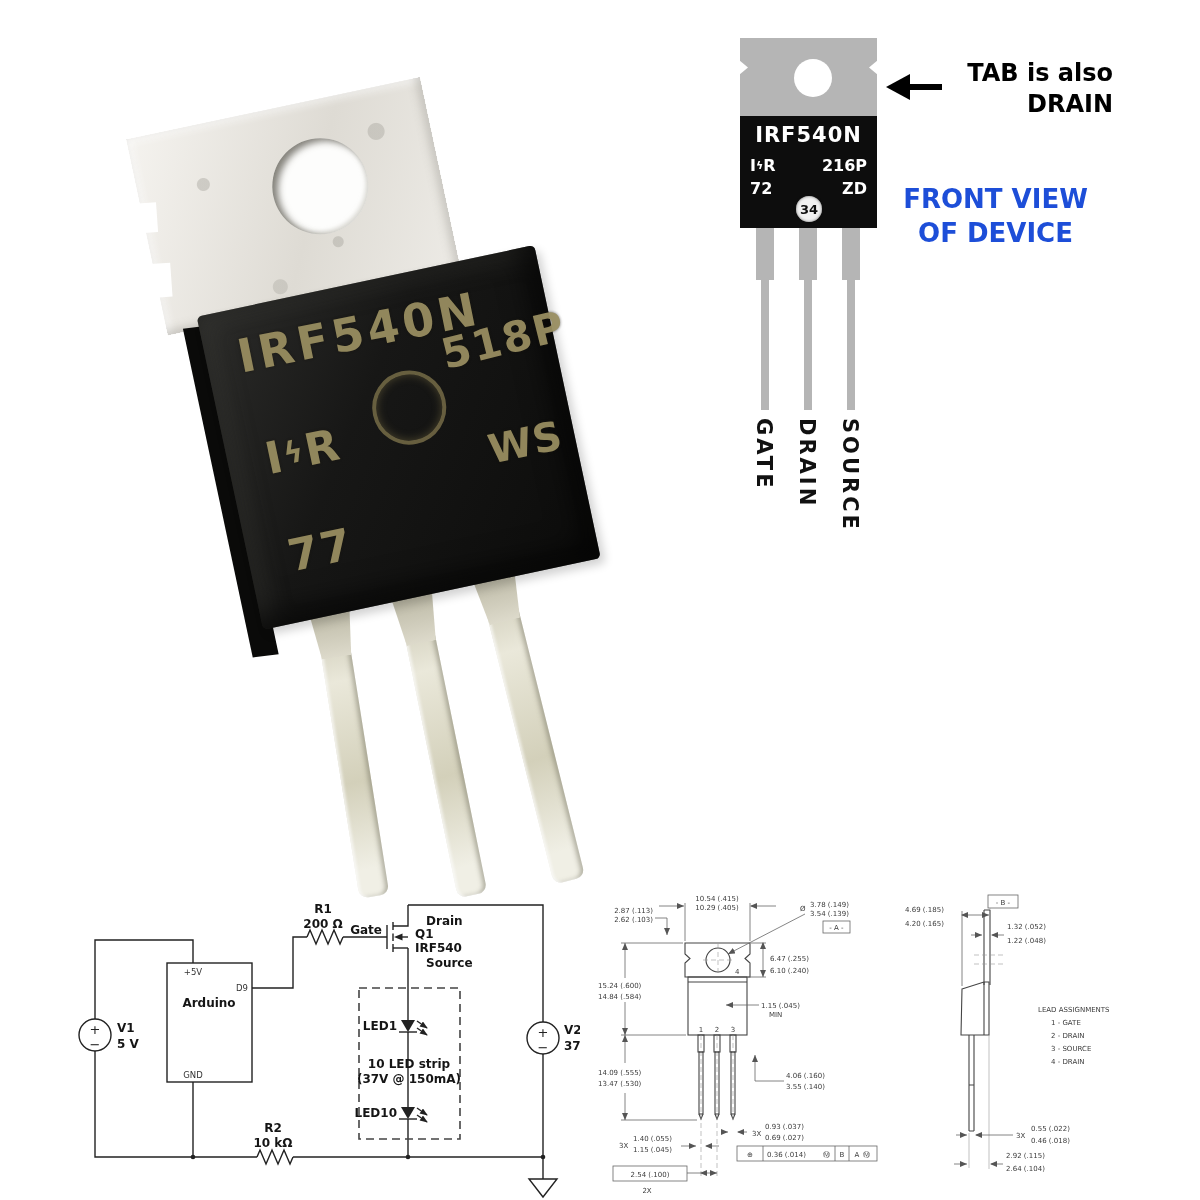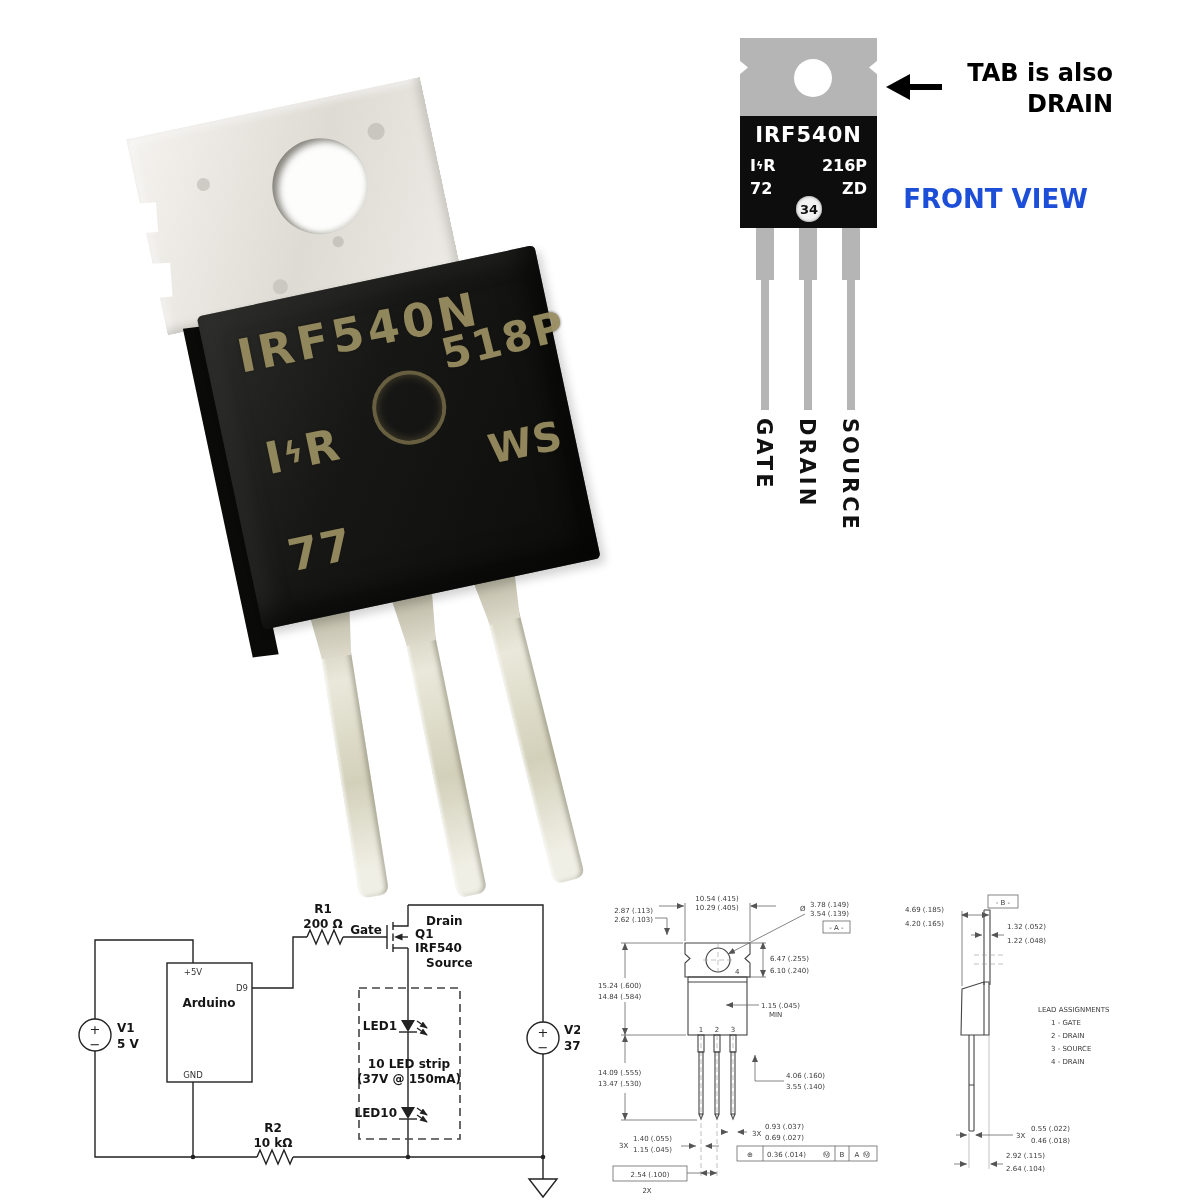--- a/index.html
+++ b/index.html
@@ -142,20 +142,21 @@
     <div class="po-pin-label" style="left:795px;">DRAIN</div>
     <div class="po-pin-label" style="left:838px;">SOURCE</div>
     <div class="po-arrow-bar"></div>
     <div class="po-arrow-head"></div>
     <div class="po-note">
       <div>TAB is also</div>
       <div>DRAIN</div>
     </div>
     <div class="po-view">
       <div>FRONT VIEW</div>
+      <div>OF DEVICE</div>
     </div>
   </div>
 
   <svg class="schematic" width="520" height="330" viewBox="0 0 520 330">
     <defs>
       <marker id="aL" markerWidth="9" markerHeight="9" refX="7" refY="3" orient="auto" markerUnits="userSpaceOnUse">
         <path d="M0,0 L8,3 L0,6 Z" fill="#222"></path>
       </marker>
     </defs>
     <g>

